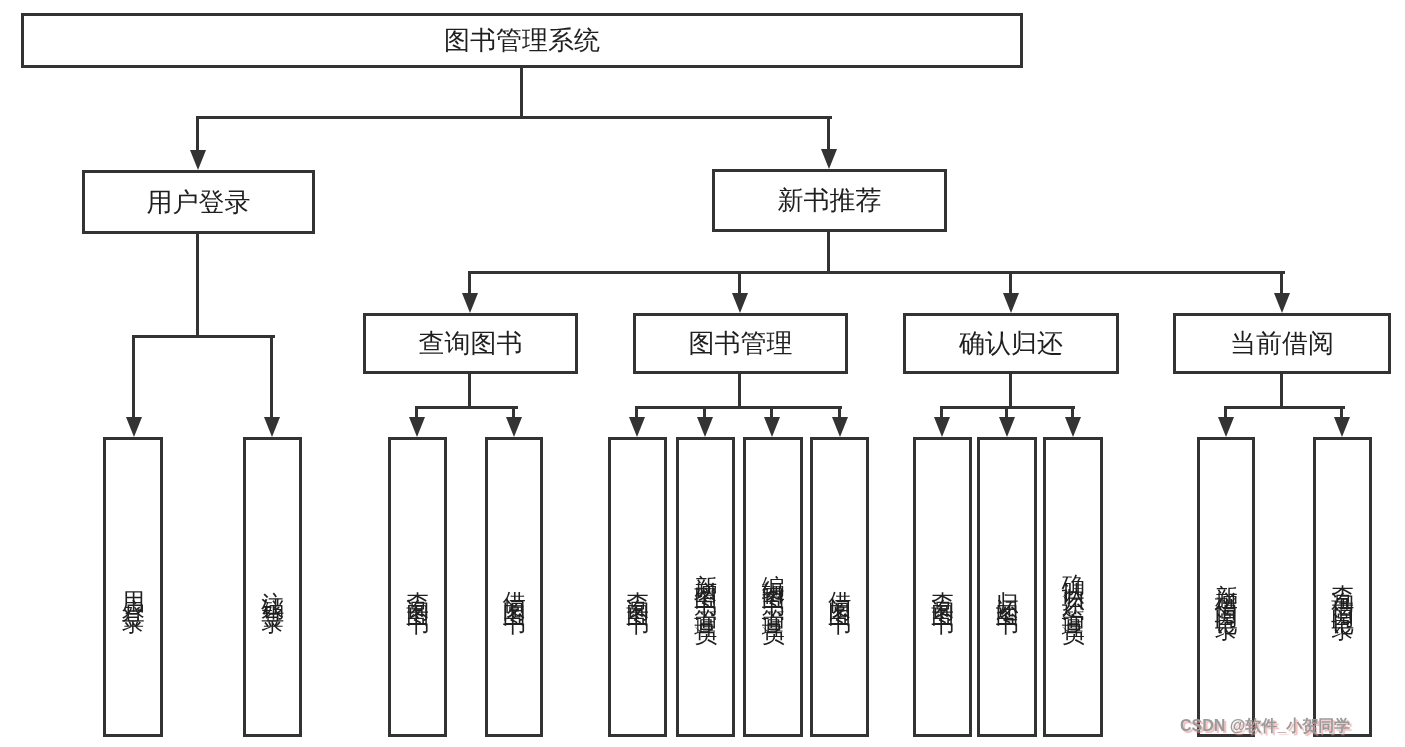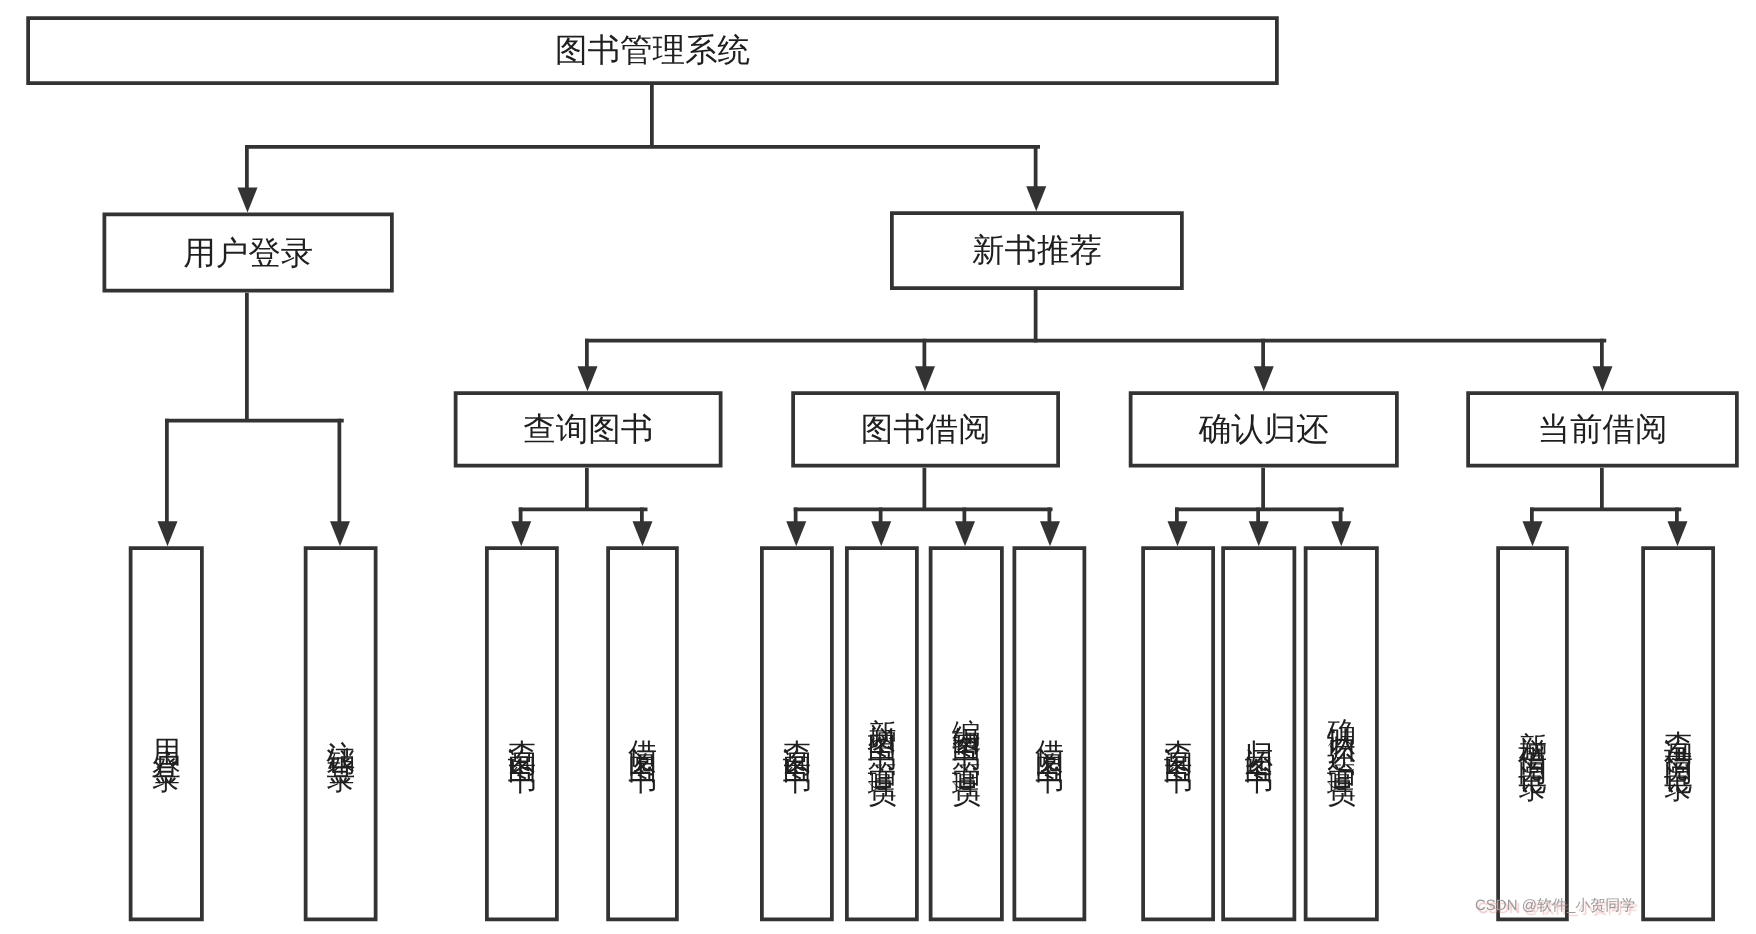--- a/index.html
+++ b/index.html
@@ -37,24 +37,25 @@
     writing-mode:vertical-rl;
     text-orientation:mixed;
     font-size:23px;
     letter-spacing:7px;
     line-height:1.1;
     color:var(--text);
     white-space:nowrap;
   }
   .watermark{
     position:absolute;
-    font-size:12px;
+    font-size:16px;
     color:var(--wm);
     text-shadow:2px 2px 1px var(--wms);
     white-space:nowrap;
+    font-weight:bold;
   }
 </style>
 </head>
 <body>
 
 <div class="canvas">
 
   <div class="ln" style="left:520px;top:68px;width:3px;height:50px"></div>
   <div class="ln" style="left:196px;top:116px;width:636px;height:3px"></div>
   <div class="ln" style="left:196px;top:116px;width:3px;height:36px"></div>
@@ -122,21 +123,21 @@
     <span>用户登录</span>
   </div>
   <div class="box node" style="left:712px;top:169px;width:235px;height:63px">
     <span>新书推荐</span>
   </div>
 
   <div class="box node" style="left:363px;top:313px;width:215px;height:61px">
     <span>查询图书</span>
   </div>
   <div class="box node" style="left:633px;top:313px;width:215px;height:61px">
-    <span>图书借阅</span>
+    <span>图书管理</span>
   </div>
   <div class="box node" style="left:903px;top:313px;width:216px;height:61px">
     <span>确认归还</span>
   </div>
   <div class="box node" style="left:1173px;top:313px;width:218px;height:61px">
     <span>当前借阅</span>
   </div>
 
   <div class="box leaf" style="left:103px;top:437px;width:60px;height:300px">
     <span>用户登录</span>

